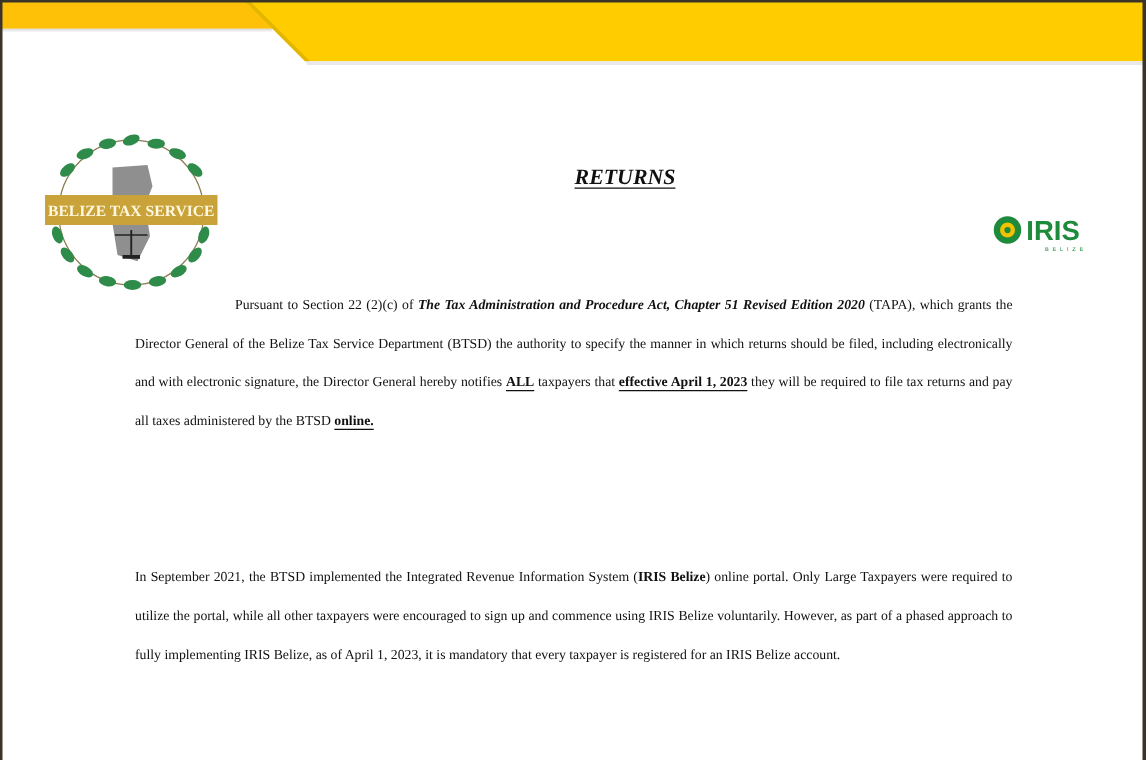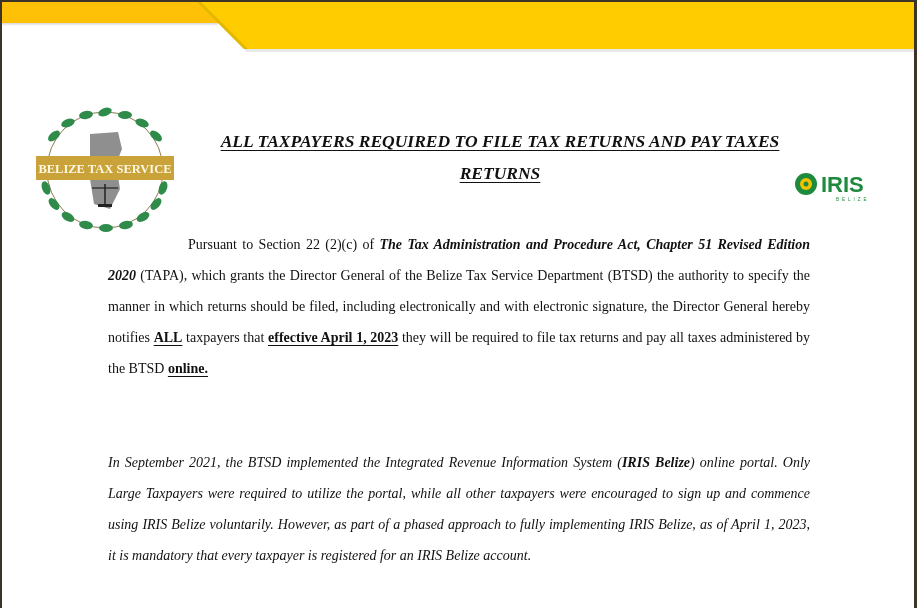--- a/index.html
+++ b/index.html
@@ -15,25 +15,25 @@
   .banner { position: absolute; left: 0; top: 0; width: 917px; height: 52px; }
   .logo-bts { position: absolute; left: 30px; top: 104px; width: 150px; height: 135px; }
   .logo-iris { position: absolute; left: 790px; top: 170px; width: 100px; height: 34px; text-align: right; }
   .title {
     position: absolute; left: 190px; top: 125px; width: 620px; text-align: center;
     font-weight: bold; font-style: italic; font-size: 17.5px; line-height: 32px;
     text-decoration: underline; text-underline-offset: 3px;
   }
   .title .l2 { display: block; }
   .para {
-    position: absolute; left: 108px; width: 702px; font-size: 14px; line-height: 31px;
+    position: absolute; left: 108px; width: 702px; font-size: 11px; line-height: 31px;
     text-align: justify;
   }
   .p1 { top: 229px; text-indent: 80px; }
-  .p2 { top: 447px; font-style: italic; }
+  .p2 { top: 447px; }
   .bi { font-weight: bold; font-style: italic; }
   .bu { font-weight: bold; text-decoration: underline; text-underline-offset: 3px; }
   .b { font-weight: bold; }
 </style>
 </head>
 <body>
 
 <div class="banner">
   <svg width="917" height="52" viewBox="0 0 917 52">
     <defs>
@@ -84,21 +84,20 @@
   <svg width="100" height="34" viewBox="0 0 100 34">
     <circle cx="16" cy="14" r="11" fill="#1E8A3C"></circle>
     <circle cx="16" cy="14" r="6" fill="#f2c200"></circle>
     <circle cx="16" cy="14" r="2.5" fill="#1E8A3C"></circle>
     <text x="31" y="22" font-family="Liberation Sans, sans-serif" font-size="22" font-weight="bold" fill="#1E8A3C">IRIS</text>
     <text x="46" y="31" font-family="Liberation Sans, sans-serif" font-size="4.5" letter-spacing="3" fill="#1E8A3C">BELIZE</text>
   </svg>
 </div>
 
 <div class="title">
-  <span>ALL TAXPAYERS REQUIRED TO FILE TAX RETURNS AND PAY TAXES</span>
   <span class="l2">RETURNS</span>
 </div>
 
 <div class="para p1"><span>Pursuant to Section 22 (2)(c) of </span><span class="bi">The Tax Administration and Procedure Act, Chapter 51 Revised Edition 2020</span><span> (TAPA), which grants the Director General of the Belize Tax Service Department (BTSD) the authority to specify the manner in which returns should be filed, including electronically and with electronic signature, the Director General hereby notifies </span><span class="bu">ALL</span><span> taxpayers that </span><span class="bu">effective April 1, 2023</span><span> they will be required to file tax returns and pay all taxes administered by the BTSD </span><span class="bu">online.</span></div>
 
 <div class="para p2"><span>In September 2021, the BTSD implemented the Integrated Revenue Information System (</span><span class="b">IRIS Belize</span><span>) online portal. Only Large Taxpayers were required to utilize the portal, while all other taxpayers were encouraged to sign up and commence using IRIS Belize voluntarily.  However, as part of a phased approach to fully implementing IRIS Belize, as of April 1, 2023, it is mandatory that every taxpayer is registered for an IRIS Belize account.</span></div>
 
 <div class="frame"></div>
 
 </body></html>

